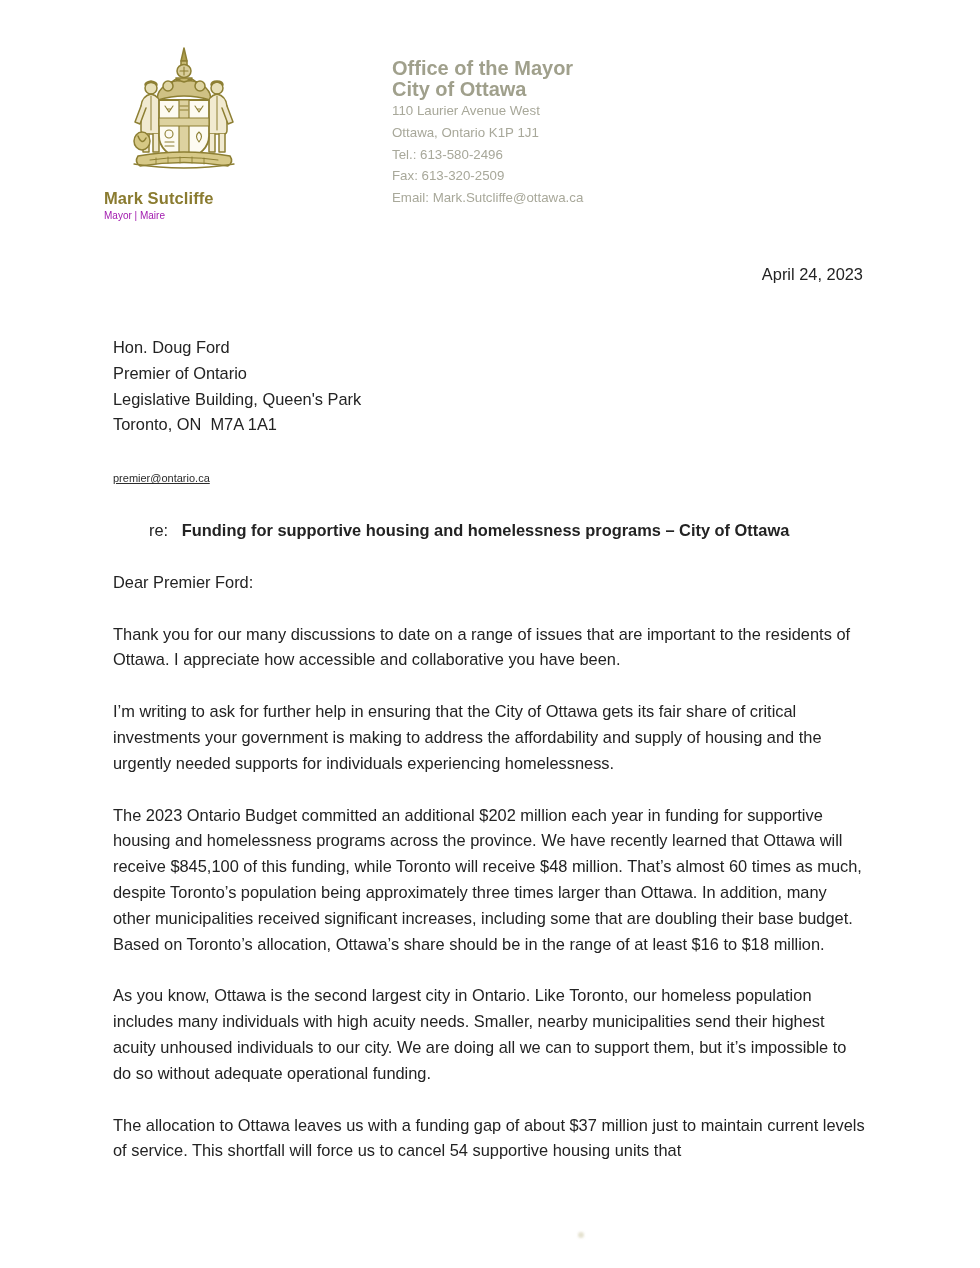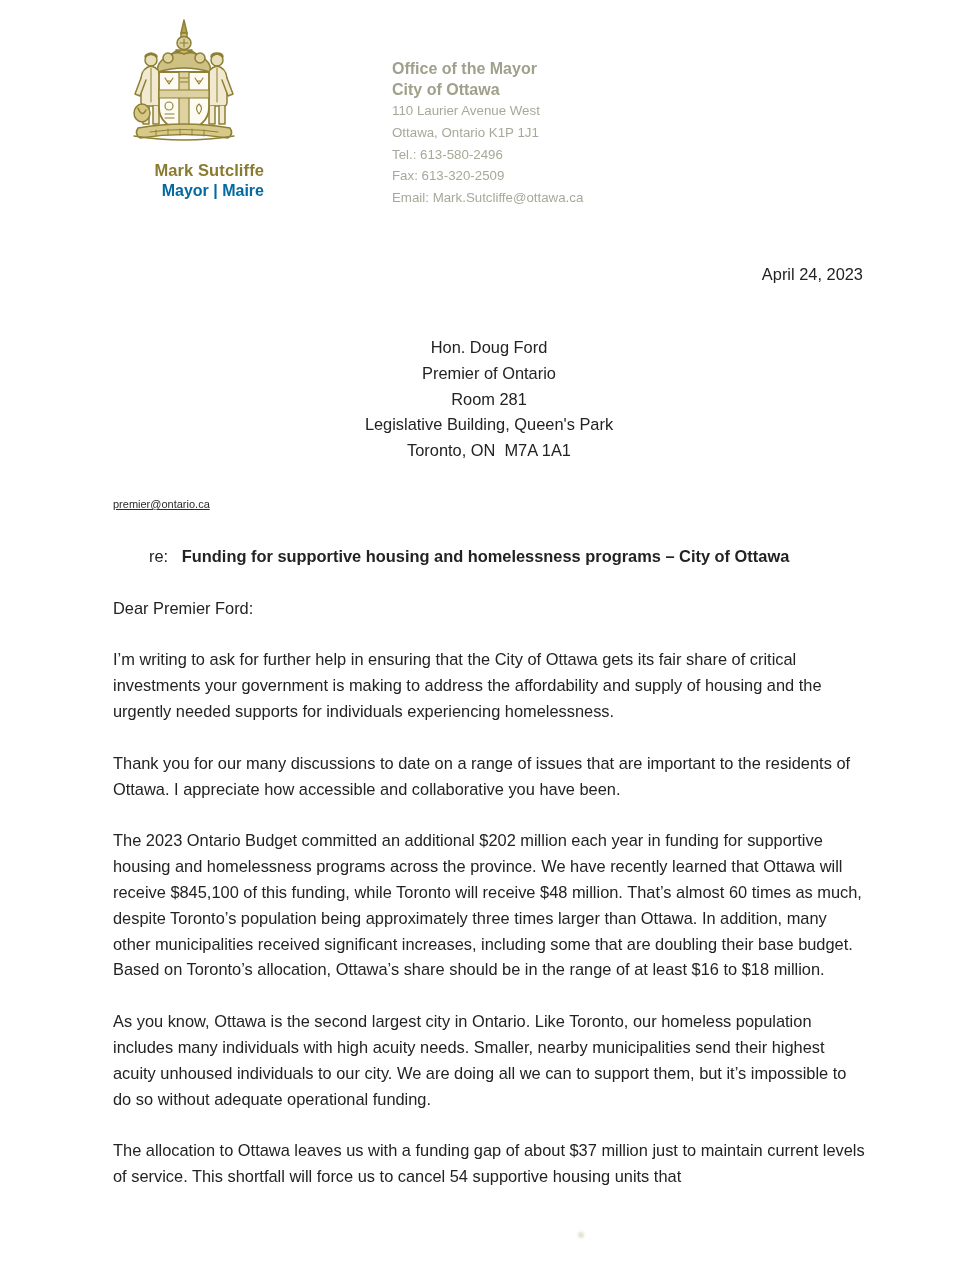--- a/index.html
+++ b/index.html
@@ -23,59 +23,59 @@
     position: absolute;
     left: 0;
     top: 0;
     width: 980px;
     height: 232px;
   }
 
   .crest-block {
     position: absolute;
     left: 104px;
-    top: 16px;
+    top: 44px;
     width: 160px;
-    text-align: right;
+    text-align: left;
   }
   .crest-svg {
     display: block;
     margin: 0 auto;
     width: 116px;
     height: 140px;
   }
   .mayor-name {
     margin-top: 5px;
     font-size: 16.5px;
     font-weight: bold;
     color: #8a7b30;
     letter-spacing: 0.1px;
     white-space: nowrap;
   }
   .mayor-role {
     margin-top: 2px;
-    font-size: 16px;
-    font-weight: bold;
-    color: #0369a1;
+    font-size: 10px;
+    font-weight: normal;
+    color: #a21caf;
     white-space: nowrap;
   }
 
   .contact-col {
     position: absolute;
     top: 58px;
     font-size: 13.3px;
     line-height: 21.8px;
     color: #a8a89a;
     white-space: nowrap;
   }
   .contact-col.en { left: 392px; }
   .contact-col.fr { left: 642px; }
   .contact-col .hd {
     font-weight: bold;
-    font-size: 16px;
+    font-size: 20px;
     color: #a0a08c;
     line-height: 21px;
   }
   .contact-col .ln {
     font-weight: normal;
   }
 
   
   .letter-body {
     position: absolute;
@@ -90,21 +90,21 @@
     text-align: right;
     margin: 0 0 0 0;
     padding-right: 2px;
     font-size: 16.4px;
     line-height: 25px;
   }
   .recipient {
     margin-top: 48px;
     line-height: 25.8px;
   }
-  .recipient div { white-space: pre; text-align: center; }
+  .recipient div { white-space: pre; }
 
   .email-link {
     margin-top: 28px;
     display: inline-block;
     color: #2b2b2b;
     text-decoration: underline;
     font-size: 11px;
   }
   .subject {
     margin-top: 26px;
@@ -214,37 +214,36 @@
 
   </div>
 
   <div class="letter-body">
 
     <div class="date-line">April 24, 2023</div>
 
     <div class="recipient">
       <div>Hon. Doug Ford</div>
       <div>Premier of Ontario</div>
-      <div>Room 281</div>
       <div>Legislative Building, Queen's Park</div>
       <div>Toronto, ON  M7A 1A1</div>
     </div>
 
     <div>
       <a class="email-link" href="#">premier@ontario.ca</a>
     </div>
 
     <div class="subject">
       <span class="re">re:</span>
       <span>&nbsp;&nbsp;</span><span class="subj">Funding for supportive housing and homelessness programs – City of Ottawa</span>
     </div>
 
     <div class="salutation">Dear Premier Ford:</div>
 
+    <p class="para">Thank you for our many discussions to date on a range of issues that are important to the residents of Ottawa. I appreciate how accessible and collaborative you have been.</p>
     <p class="para">I’m writing to ask for further help in ensuring that the City of Ottawa gets its fair share of critical investments your government is making to address the affordability and supply of housing and the urgently needed supports for individuals experiencing homelessness.</p>
-    <p class="para">Thank you for our many discussions to date on a range of issues that are important to the residents of Ottawa. I appreciate how accessible and collaborative you have been.</p>
     <p class="para">The 2023 Ontario Budget committed an additional $202 million each year in funding for supportive housing and homelessness programs across the province. We have recently learned that Ottawa will receive $845,100 of this funding, while Toronto will receive $48 million. That’s almost 60 times as much, despite Toronto’s population being approximately three times larger than Ottawa. In addition, many other municipalities received significant increases, including some that are doubling their base budget. Based on Toronto’s allocation, Ottawa’s share should be in the range of at least $16 to $18 million.</p>
     <p class="para">As you know, Ottawa is the second largest city in Ontario. Like Toronto, our homeless population includes many individuals with high acuity needs. Smaller, nearby municipalities send their highest acuity unhoused individuals to our city. We are doing all we can to support them, but it’s impossible to do so without adequate operational funding.</p>
     <p class="para">The allocation to Ottawa leaves us with a funding gap of about $37 million just to maintain current levels of service. This shortfall will force us to cancel 54 supportive housing units that</p>
   </div>
 
   <div class="scan-dot"></div>
 </div>
 
 </body></html>

